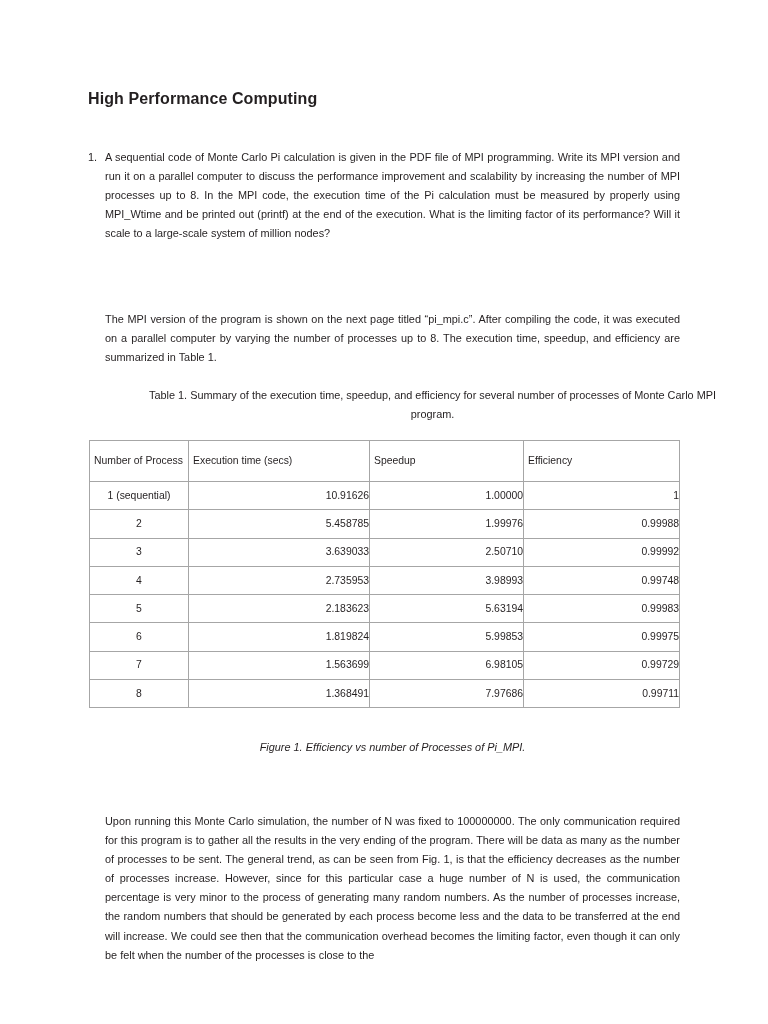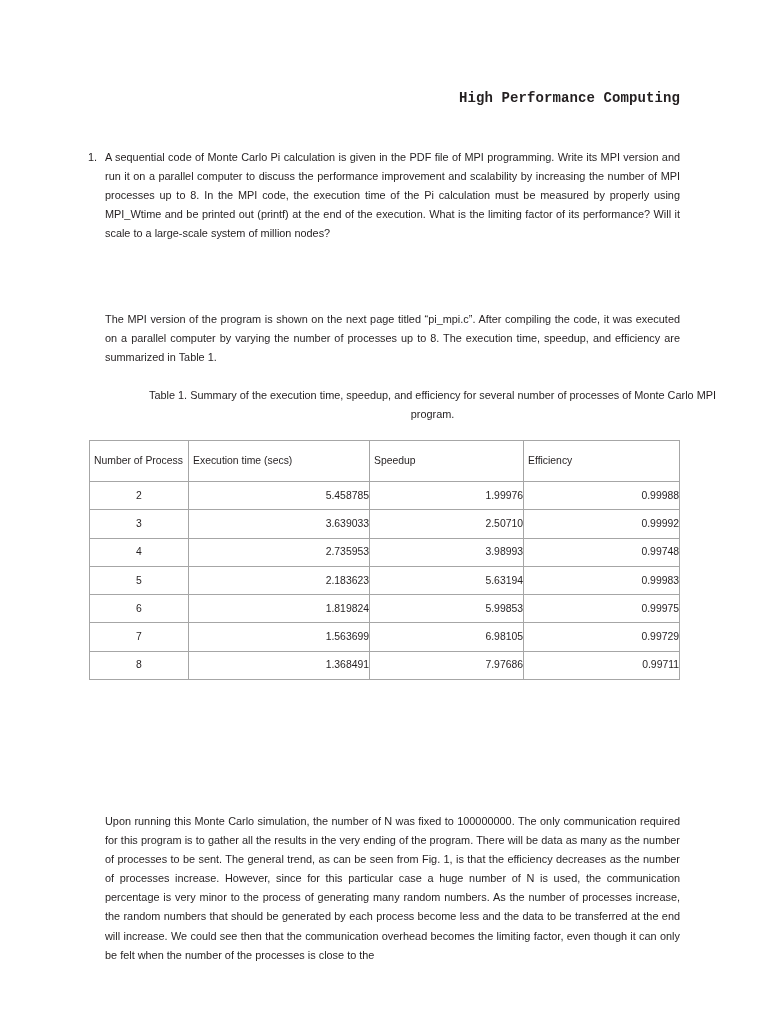--- a/index.html
+++ b/index.html
@@ -19,26 +19,25 @@
     width: 768px;
     height: 1024px;
     background: #ffffff;
     overflow: hidden;
   }
   .doc-title {
     position: absolute;
     top: 90px;
     left: 88px;
     width: 592px;
-    text-align: right;
-    font-size: 14px;
+    text-align: left;
+    font-size: 16px;
     font-weight: bold;
     color: #231f20;
     letter-spacing: 0.1px;
-    font-family: Liberation Mono, monospace;
   }
 
   
   .q-item {
     position: absolute;
     top: 148px;
     left: 88px;
     width: 592px;
     display: flex;
     align-items: flex-start;
@@ -175,20 +174,26 @@
       <thead>
         <tr>
           <th>Number of Process</th>
           <th>Execution time (secs)</th>
           <th>Speedup</th>
           <th>Efficiency</th>
         </tr>
       </thead>
       <tbody>
         <tr>
+          <td class="col-np">1 (sequential)</td>
+          <td class="col-num">10.91626</td>
+          <td class="col-num">1.00000</td>
+          <td class="col-num">1</td>
+        </tr>
+        <tr>
           <td class="col-np">2</td>
           <td class="col-num">5.458785</td>
           <td class="col-num">1.99976</td>
           <td class="col-num">0.99988</td>
         </tr>
         <tr>
           <td class="col-np">3</td>
           <td class="col-num">3.639033</td>
           <td class="col-num">2.50710</td>
           <td class="col-num">0.99992</td>
@@ -222,16 +227,17 @@
           <td class="col-num">1.368491</td>
           <td class="col-num">7.97686</td>
           <td class="col-num">0.99711</td>
         </tr>
       </tbody>
     </table>
   </div>
 
   <div class="fig-placeholder"></div>
 
+  <div class="fig-caption">Figure 1. Efficiency vs number of Processes of Pi_MPI.</div>
 
   <div class="para para-bottom">Upon running this Monte Carlo simulation, the number of N was fixed to 100000000. The only communication required for this program is to gather all the results in the very ending of the program. There will be data as many as the number of processes to be sent. The general trend, as can be seen from Fig. 1, is that the efficiency decreases as the number of processes increase. However, since for this particular case a huge number of N is used, the communication percentage is very minor to the process of generating many random numbers. As the number of processes increase, the random numbers that should be generated by each process become less and the data to be transferred at the end will increase. We could see then that the communication overhead becomes the limiting factor, even though it can only be felt when the number of the processes is close to the</div>
 
 </div>
 
 </body></html>

